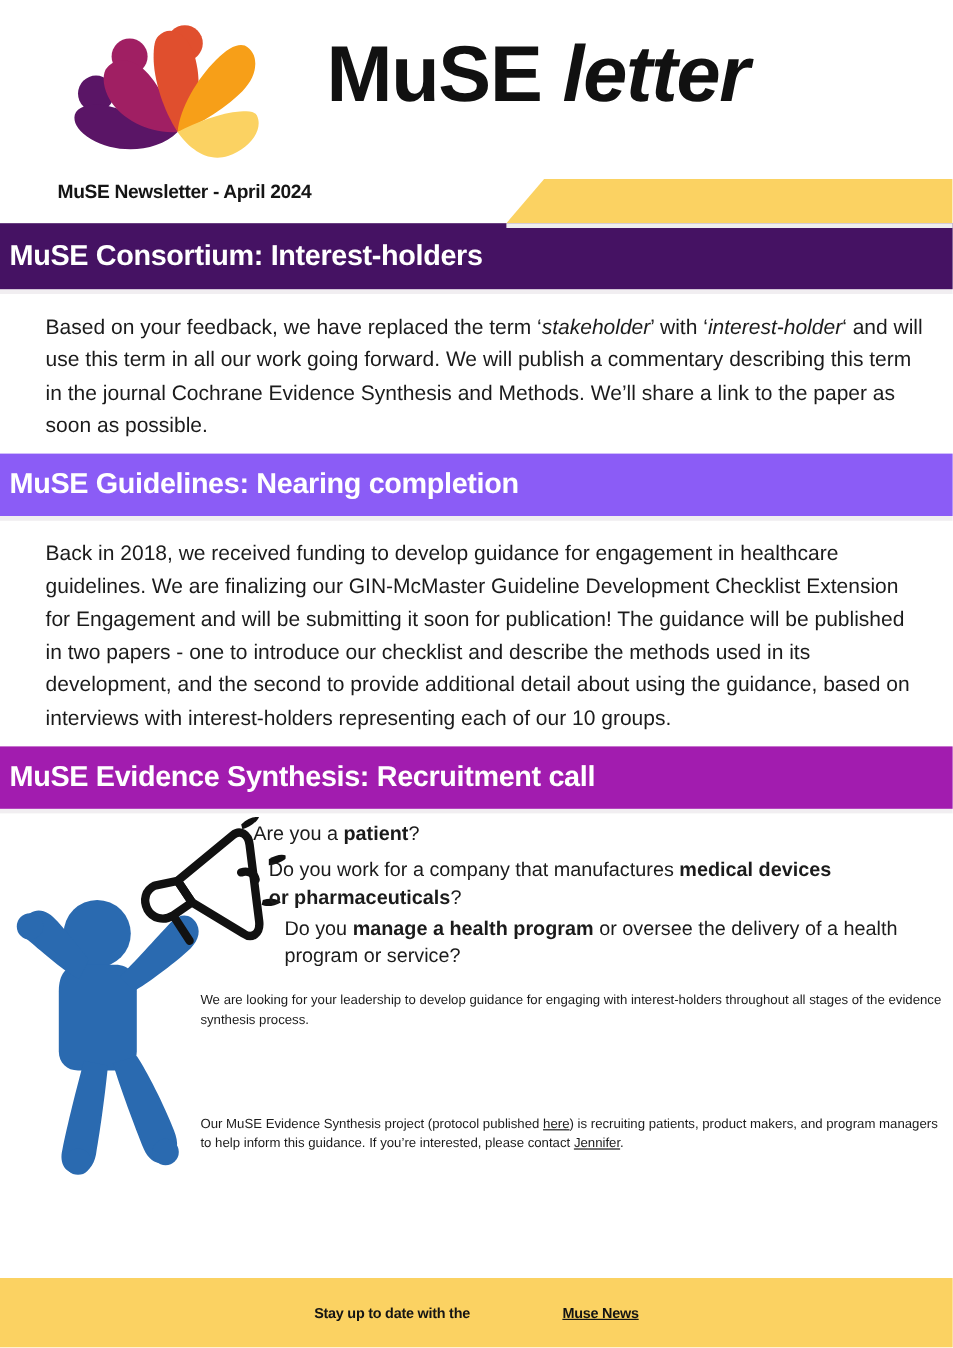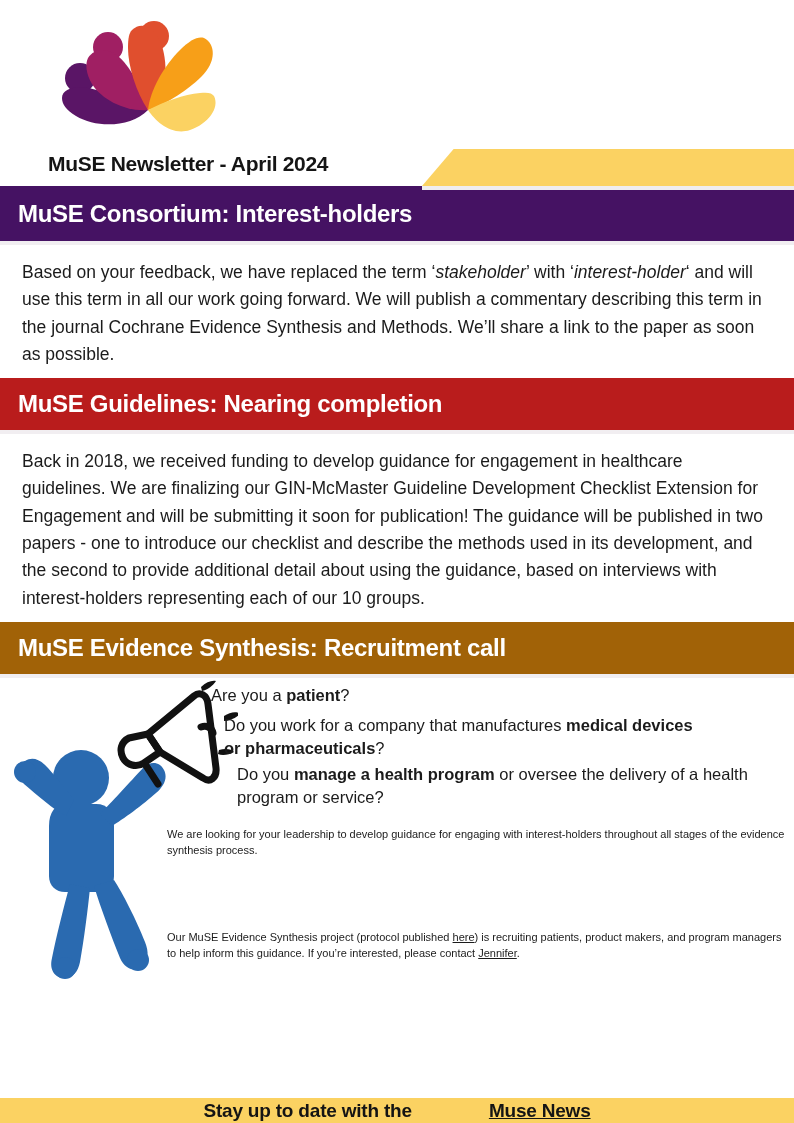--- a/index.html
+++ b/index.html
@@ -43,21 +43,21 @@
     color: #111111;
     white-space: nowrap;
   }
   .wordmark .muse { font-weight: 700; font-style: normal; }
   .wordmark .letter { font-style: italic; font-weight: 700; }
 
   .issue-line {
     position: absolute;
     left: 48px;
     top: 152px;
-    font-size: 21px;
+    font-size: 16px;
     font-weight: 700;
     letter-spacing: -0.3px;
     color: #151515;
     white-space: nowrap;
     z-index: 3;
   }
 
   .yellow-wedge {
     position: absolute;
     right: 0;
@@ -77,38 +77,38 @@
     background: #efedef;
     z-index: 1;
   }
 
   
   .bar {
     position: relative;
     display: flex;
     align-items: center;
     box-sizing: border-box;
-    padding-left: 18px;
+    padding-left: 8px;
     color: #ffffff;
     font-size: 24px;
     font-weight: 700;
     letter-spacing: -0.3px;
   }
   .bar-purple-dark { background: #451263; height: 55px; }
-  .bar-purple-light { background: #b91c1c; height: 52px; }
-  .bar-red { background: #a16207; height: 52px; }
+  .bar-purple-light { background: #8b5cf6; height: 52px; }
+  .bar-red { background: #a21caf; height: 52px; }
   .bar-hairline {
     height: 4px;
     background: #f1eef1;
   }
 
   
   .body-block {
     box-sizing: border-box;
-    padding: 14px 24px 10px 22px;
+    padding: 14px 24px 10px 38px;
     font-size: 17.5px;
     line-height: 1.56;
     color: #1b1b1b;
   }
   .body-block p { margin: 0; }
   .body-block p + p { margin-top: 1.5em; }
   .body-block em { font-style: italic; }
 
   
   .recruit {
@@ -159,26 +159,26 @@
     color: #1b1b1b;
     text-decoration: underline;
   }
 
   
   .footer {
     position: absolute;
     left: 0;
     bottom: 0;
     width: 794px;
-    height: 25px;
+    height: 58px;
     background: #fbd262;
     display: flex;
     align-items: center;
     justify-content: center;
-    font-size: 19px;
+    font-size: 12px;
     font-weight: 700;
     color: #141414;
     letter-spacing: -0.2px;
     gap: 29px;
   }
   .footer a {
     color: #141414;
     text-decoration: underline;
     font-weight: 700;
     padding-left: 48px;
@@ -212,20 +212,24 @@
         <path d="M160 24 C172 30 172 48 158 62 C142 78 118 92 104 96 C106 76 120 52 136 36 C146 26 154 22 160 24 Z" fill="#f79f18"></path>
       </g>
 
       <g>
         <circle cx="152" cy="96" r="14" fill="#fbd262"></circle>
         <path d="M170 82 C176 94 164 110 146 116 C128 122 112 108 104 96 C120 88 140 80 156 79 C164 78 168 79 170 82 Z" fill="#fbd262"></path>
       </g>
     </svg>
   </div>
 
+  <div class="wordmark">
+    <span class="muse">MuSE</span>
+    <span class="letter">letter</span>
+  </div>
 
   <div class="yellow-wedge"></div>
   <div class="wedge-shadow"></div>
 
   <div class="issue-line">MuSE Newsletter - April 2024</div>
 </div>
 
 <div class="bar bar-purple-dark">
   <span>MuSE Consortium: Interest-holders</span>
 </div>

